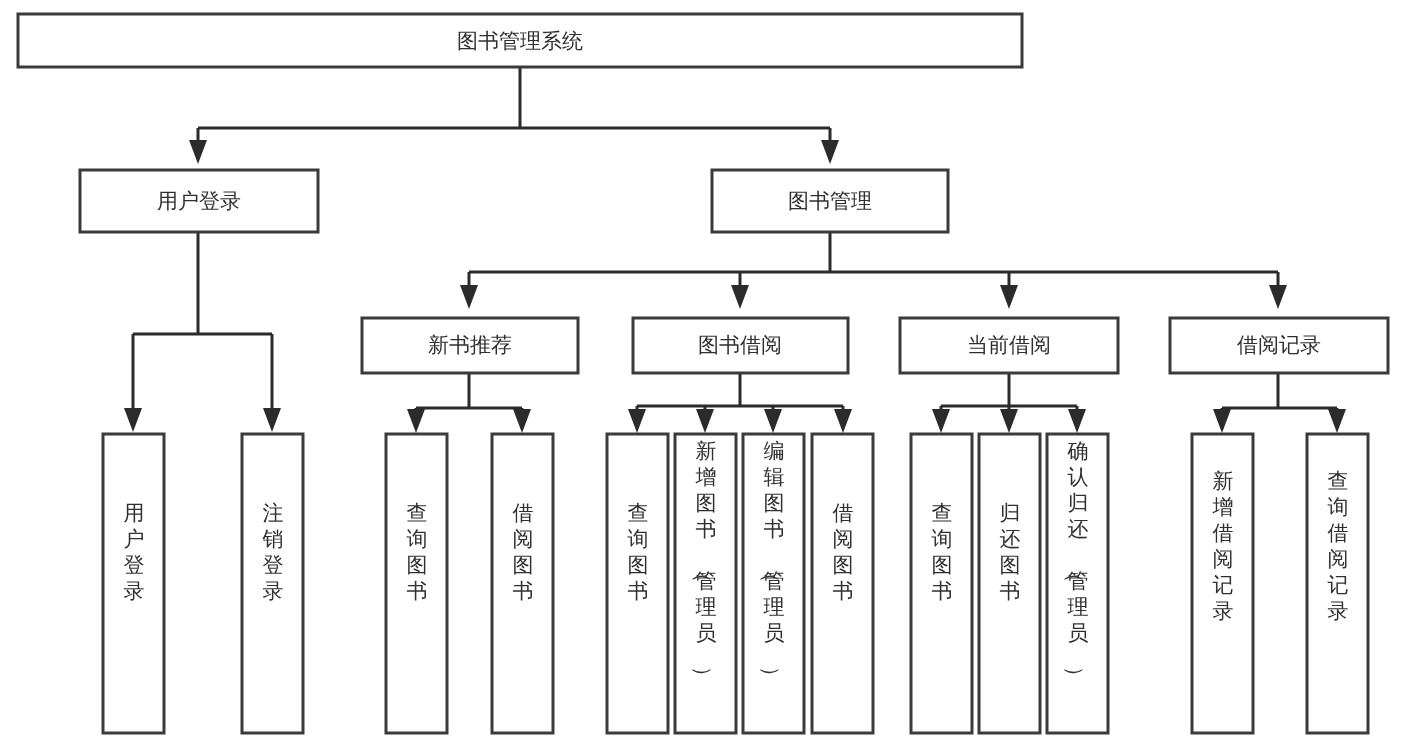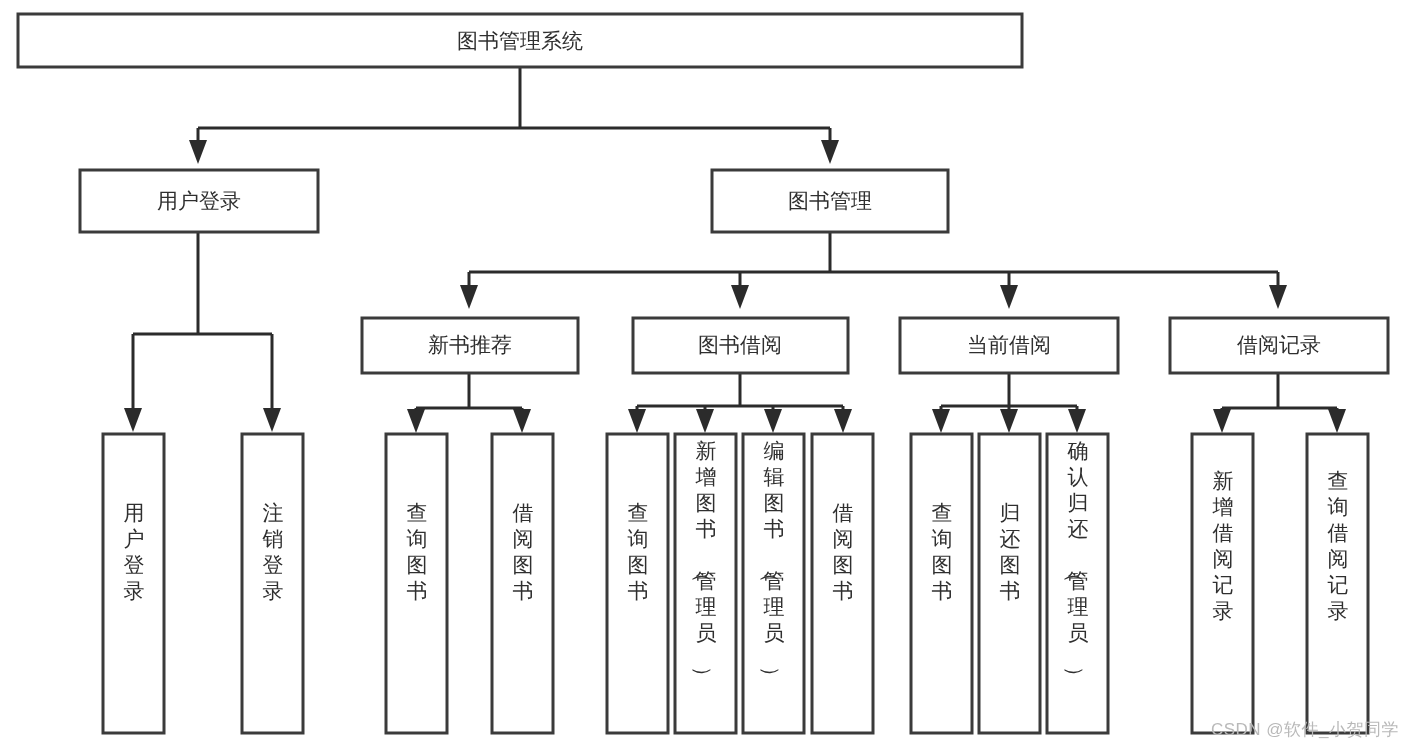--- a/index.html
+++ b/index.html
@@ -247,14 +247,13 @@
       <text class="node-label-vert" x="1223" y="488"><tspan x="1223" dy="0">新</tspan><tspan x="1223" dy="26">增</tspan><tspan x="1223" dy="26">借</tspan><tspan x="1223" dy="26">阅</tspan><tspan x="1223" dy="26">记</tspan><tspan x="1223" dy="26">录</tspan></text>
     </g>
 
     <g>
       <rect class="nodebox" x="1307" y="434" width="61" height="299"></rect>
       <text class="node-label-vert" x="1338" y="488"><tspan x="1338" dy="0">查</tspan><tspan x="1338" dy="26">询</tspan><tspan x="1338" dy="26">借</tspan><tspan x="1338" dy="26">阅</tspan><tspan x="1338" dy="26">记</tspan><tspan x="1338" dy="26">录</tspan></text>
     </g>
 
   </svg>
 
-  <div class="watermark">CSDN @软件_小贺同学</div>
 </div>
 
 </body></html>

